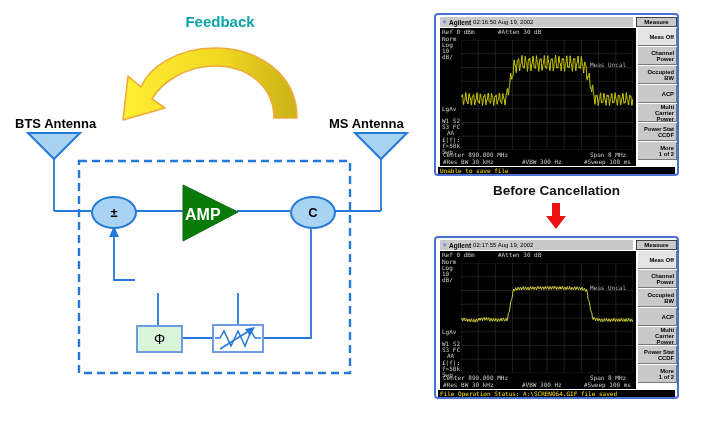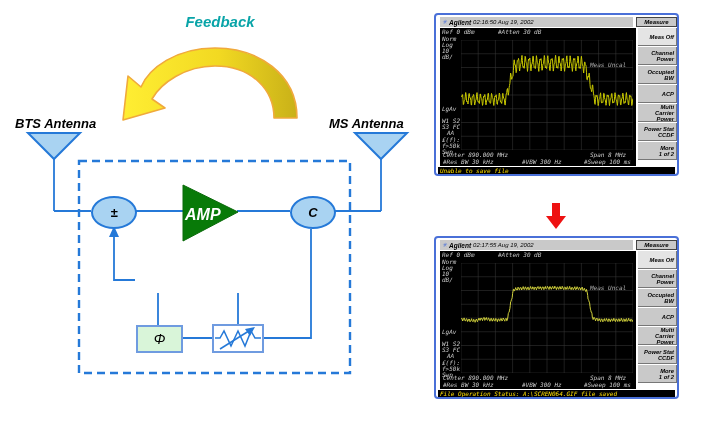--- a/index.html
+++ b/index.html
@@ -1,17 +1,17 @@
 <!DOCTYPE html>
 <html><head>
 <meta charset="utf-8">
 <style>
   html,body{margin:0;padding:0;background:#fff;}
   #stage{position:relative;width:705px;height:442px;background:#fff;overflow:hidden;
-         font-family:"Liberation Sans",sans-serif;font-style:italic;}
+         font-family:"Liberation Sans",sans-serif;}
   .abs{position:absolute;}
   
   #diagram-svg{left:0;top:0;width:434px;height:442px;}
   .lbl{position:absolute;color:#000;}
   #feedback-label{left:168px;top:13px;width:104px;text-align:center;font-size:15px;font-weight:bold;}
   #bts-label{left:3px;top:116px;width:100px;font-size:13px;font-weight:600;margin-left:12px;}
   #ms-label{left:329px;top:116px;width:96px;font-size:13px;font-weight:600;text-align:left;}
   .node-ellipse{position:absolute;border:2px solid #2579d8;background:#a9d3f2;border-radius:50%;
     display:flex;align-items:center;justify-content:center;font-size:13px;font-weight:600;}
   #summer-node{left:91px;top:196px;width:42px;height:29px;}
@@ -178,20 +178,21 @@
           <span>Power Stat
 CCDF</span>
         </div>
       <div class="skey">
           <span>More
 1 of 2</span>
         </div>
     </div>
     <div class="statusbar">Unable to save file</div>
   </div>
+  <div class="caption" id="caption-before">Before Cancellation</div>
 
   <svg class="abs" style="left:540px;top:202px;width:32px;height:30px" viewBox="0 0 32 30">
     <rect x="12" y="1" width="8" height="13" fill="#ee1111"></rect>
     <polygon points="6,14 26,14 16,27" fill="#ee1111"></polygon>
   </svg>
 
   <div class="analyzer" id="analyzer-after">
     <div class="an-header">
       <span class="an-logo">✳</span>
       <span class="an-brand">Agilent</span>

